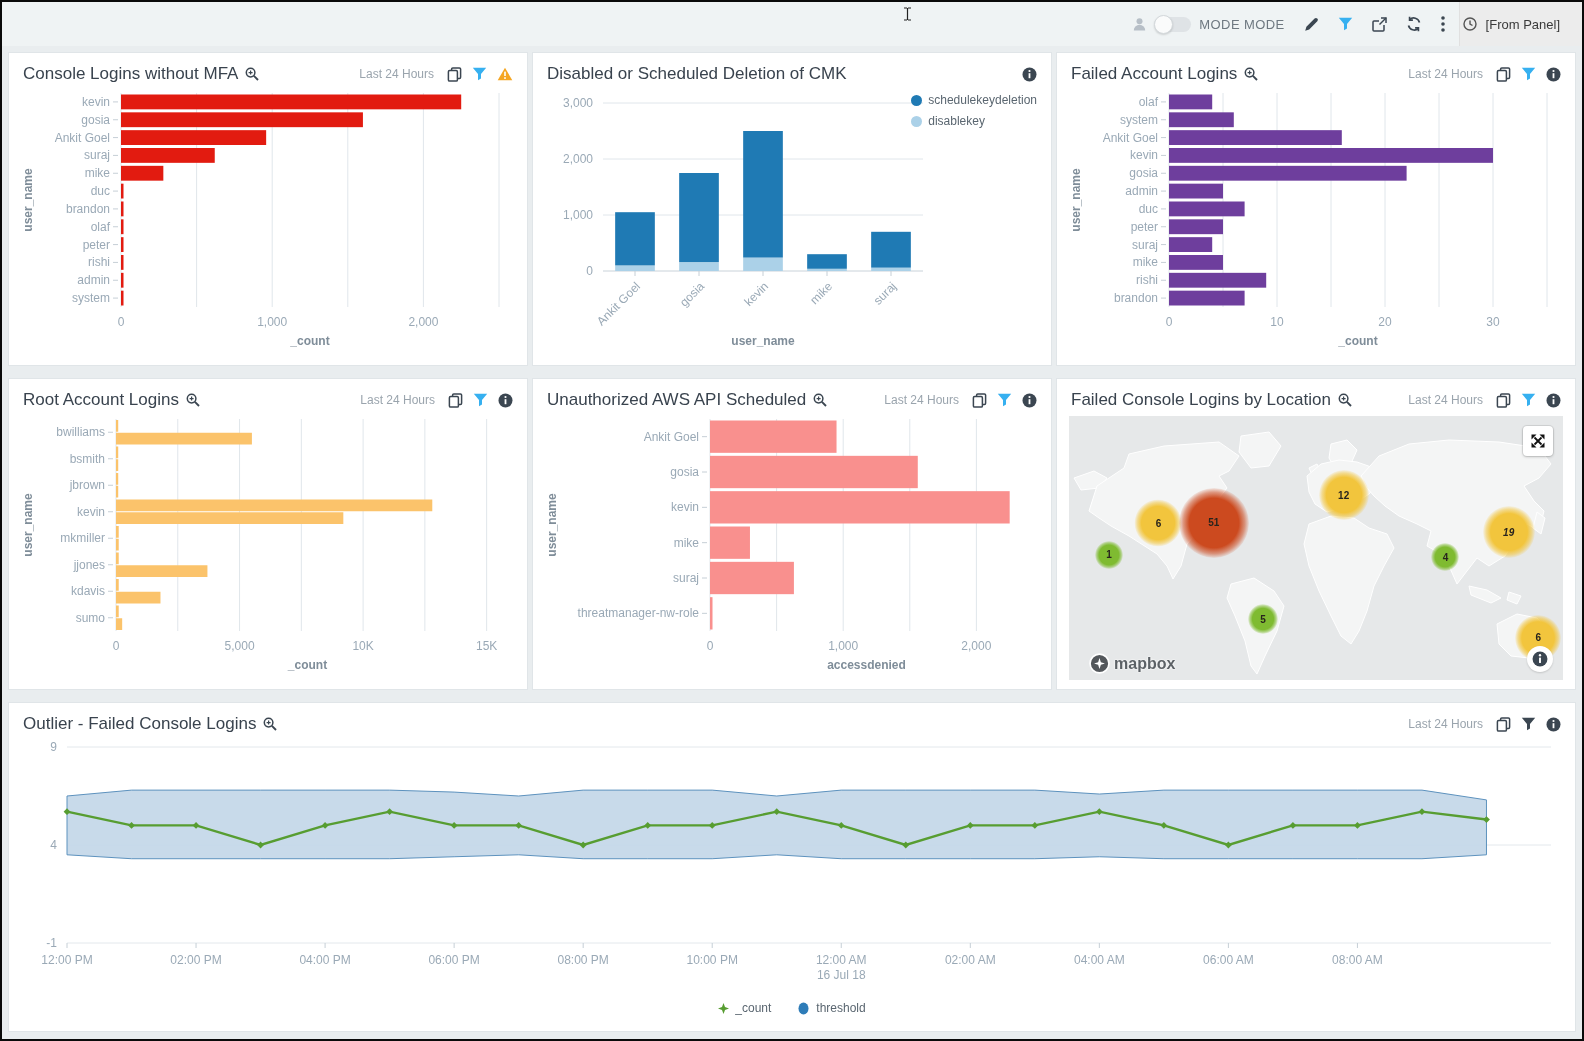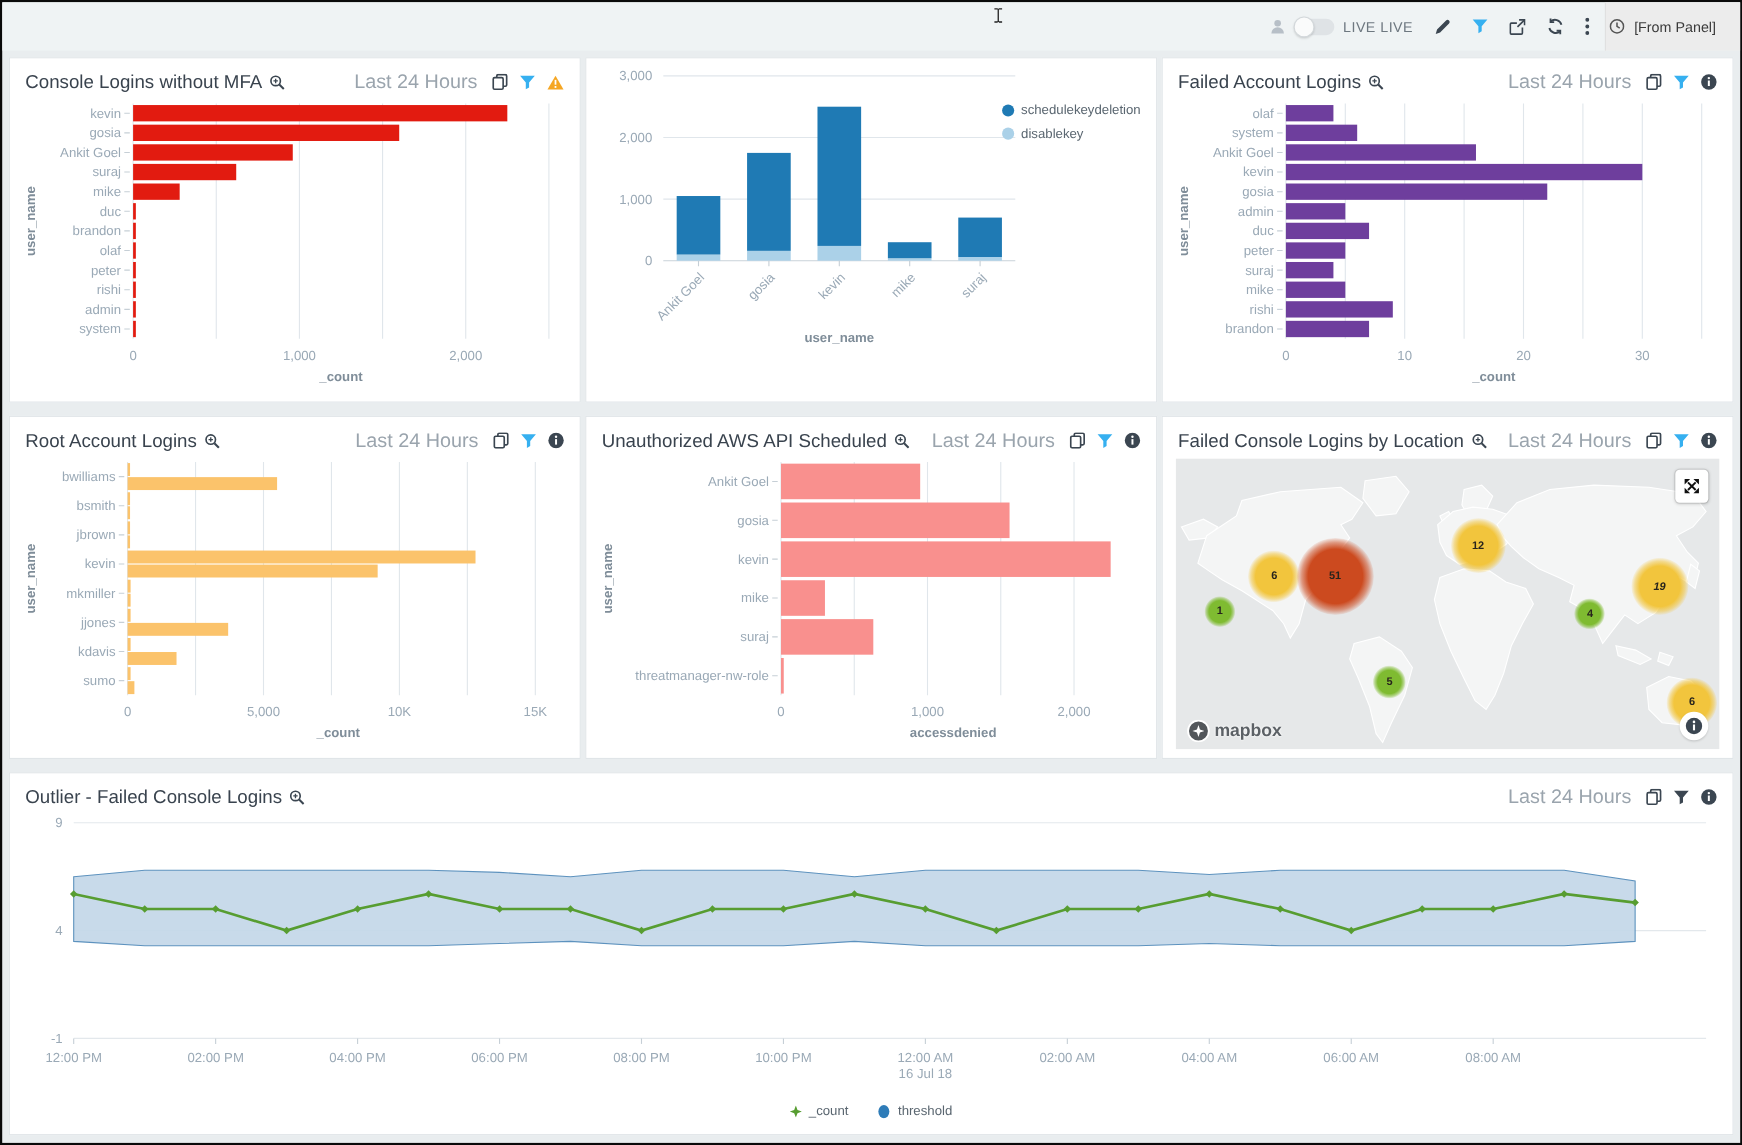--- a/index.html
+++ b/index.html
@@ -19,31 +19,31 @@
 .dash{padding:6px;display:flex;flex-direction:column;gap:12px}
 .prow{display:grid;grid-template-columns:1fr 1fr 1fr;gap:4px}
 .panel{background:#fff;border:1px solid #e0e5e8;position:relative}
 .r1 .panel{height:314px}
 .r2 .panel{height:312px}
 .panel.r3{height:330px}
 .panel-head{display:flex;align-items:center;justify-content:space-between;padding:11px 14px 3px 14px}
 .pt-wrap{display:flex;align-items:center;gap:7px}
 .ptitle{font-size:17px;color:#39434e}
 .pcontrols{display:flex;align-items:center;gap:10px}
-.trange{font-size:18px;color:#9aa4ad;margin-right:3px}
+.trange{font-size:12px;color:#9aa4ad;margin-right:3px}
 .chart{padding:0 12px}
 .cmk-legend{position:absolute;top:40px;right:14px;font-size:12px;color:#5a6670}
 .cl-item{display:flex;align-items:center;gap:6px;margin-bottom:7px}
 .cl-item .dot{width:11px;height:11px;border-radius:50%;display:inline-block}
 .map{height:264px;margin:3px 12px 6px;position:relative;background:#e6e8e9;overflow:hidden}
 .map svg.land{position:absolute;left:0;top:0}
 .bubble{position:absolute;transform:translate(-50%,-50%);border-radius:50%;display:flex;align-items:center;justify-content:center;font-weight:bold;font-size:10px;color:#28241d}
 .expand-btn{position:absolute;top:10px;right:10px;width:30px;height:30px;background:#fff;border-radius:4px;box-shadow:0 0 0 1px rgba(0,0,0,.08),0 1px 3px rgba(0,0,0,.2);display:flex;align-items:center;justify-content:center}
 .map-info{position:absolute;bottom:8px;right:10px;width:26px;height:26px;background:#fff;border-radius:50%;display:flex;align-items:center;justify-content:center;box-shadow:0 1px 2px rgba(0,0,0,.15)}
-.mapbox-logo{position:absolute;left:10px;bottom:6px;display:flex;align-items:center;gap:4px;font-size:16px;font-weight:bold;color:#5c6166;text-shadow:0 0 2px #fff,0 0 2px #fff}
+.mapbox-logo{position:absolute;left:20px;bottom:6px;display:flex;align-items:center;gap:4px;font-size:16px;font-weight:bold;color:#5c6166;text-shadow:0 0 2px #fff,0 0 2px #fff}
 .oleg{display:flex;justify-content:center;gap:26px;font-size:12px;color:#5a6670;margin-top:-2px}
 .oleg-item{display:flex;align-items:center;gap:6px}
 .ibeam{position:absolute;left:901px;top:5px}
 </style>
 </head>
 <body>
 
 <header class="topbar">
   <span class="ibeam"><svg width="9" height="14" viewBox="0 0 9 14">
         <path d="M1,1h3M5,1h3M4.5,1v12M1,13h3M5,13h3" stroke="#222" stroke-width="1.2" fill="none"></path>
@@ -53,21 +53,21 @@
     <div class="lm-group">
       <span class="ic">
           <svg width="15" height="15" viewBox="0 0 15 15">
             <circle cx="7.5" cy="4.2" r="3" fill="#b7bfc7"></circle>
             <path d="M1.8,13.5a5.7,5.7 0 0 1 11.4,0Z" fill="#b7bfc7"></path>
           </svg>
         </span>
       <span class="toggle">
           <span class="knob"></span>
         </span>
-      <span class="livemode">LIVE LIVE</span>
+      <span class="livemode">MODE MODE</span>
     </div>
     <span class="ic">
         <svg width="15" height="15" viewBox="0 0 15 15">
           <path d="M1.2,13.8l1.2-4L10.6,1.6a1.9,1.9 0 0 1 2.7,0a1.9,1.9 0 0 1 0,2.7L5.2,12.5Z" fill="#3b4651"></path>
         </svg>
       </span>
     <span class="ic">
         <svg width="15" height="14" viewBox="0 0 15 14">
           <path d="M0.8,0.8h13.4l-5.2,6.1v4.6l-3,1.7V6.9Z" fill="#36b0f0"></path>
         </svg>
@@ -188,20 +188,34 @@
             <rect x="100" y="203.66666666666666" width="2.5" height="14.833333333333332" fill="#e21b10"></rect>
             <text x="100" y="239" fill="#9aa9b6" font-size="12" text-anchor="middle" font-weight="normal">0</text>
             <text x="251.20000000000002" y="239" fill="#9aa9b6" font-size="12" text-anchor="middle" font-weight="normal">1,000</text>
             <text x="402.40000000000003" y="239" fill="#9aa9b6" font-size="12" text-anchor="middle" font-weight="normal">2,000</text>
             <text x="289" y="258" fill="#7f8d99" font-size="12" text-anchor="middle" font-weight="bold">_count</text>
             <text x="11" y="113" fill="#7f8d99" font-size="12" text-anchor="middle" font-weight="bold" transform="rotate(-90 11 113)">user_name</text>
           </svg></div>
     </div>
 
     <div class="panel">
+      <div class="panel-head">
+        <div class="pt-wrap">
+          <span class="ptitle">Disabled or Scheduled Deletion of CMK</span>
+        </div>
+        <div class="pcontrols">
+          <span class="ic">
+              <svg width="15" height="15" viewBox="0 0 15 15">
+                <circle cx="7.5" cy="7.5" r="7" fill="#3b4651"></circle>
+                <rect x="6.6" y="6.2" width="1.8" height="5" fill="#fff"></rect>
+                <circle cx="7.5" cy="4" r="1.1" fill="#fff"></circle>
+              </svg>
+            </span>
+        </div>
+      </div>
       <div class="chart"><svg id="c-cmk" width="494" height="262">
             <text x="48" y="188" fill="#9aa9b6" font-size="12" text-anchor="end" font-weight="normal">0</text>
             <line x1="58" y1="128" x2="378" y2="128" stroke="#e0e6eb"></line>
             <text x="48" y="132" fill="#9aa9b6" font-size="12" text-anchor="end" font-weight="normal">1,000</text>
             <line x1="58" y1="72" x2="378" y2="72" stroke="#e0e6eb"></line>
             <text x="48" y="76" fill="#9aa9b6" font-size="12" text-anchor="end" font-weight="normal">2,000</text>
             <line x1="58" y1="16" x2="378" y2="16" stroke="#e0e6eb"></line>
             <text x="48" y="20" fill="#9aa9b6" font-size="12" text-anchor="end" font-weight="normal">3,000</text>
             <line x1="58" y1="184" x2="378" y2="184" stroke="#c9d2d9"></line>
             <rect x="70.16" y="178.4" width="39.68" height="5.6" fill="#abd1e8"></rect>

